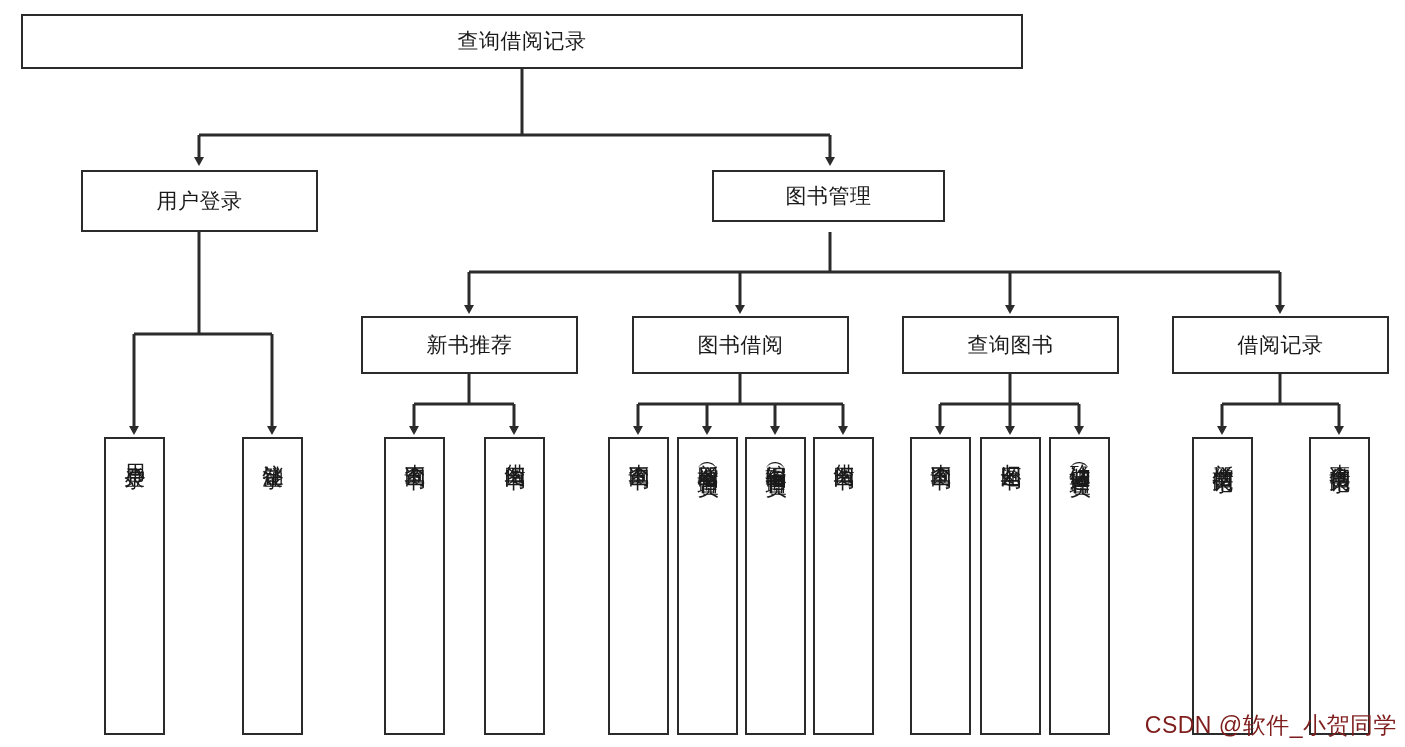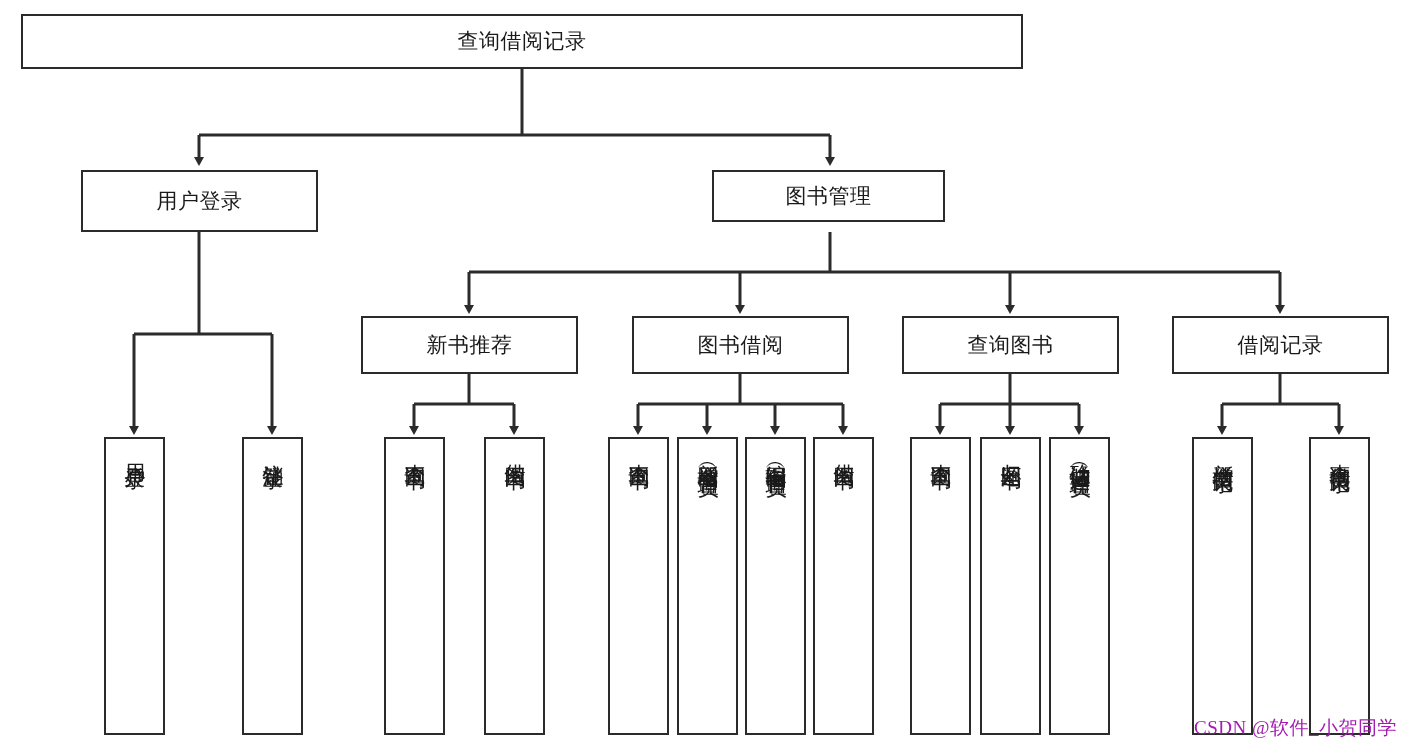--- a/index.html
+++ b/index.html
@@ -52,25 +52,25 @@
     writing-mode: vertical-rl;
     text-orientation: upright;
     font-size: 21px;
     letter-spacing: 2px;
     line-height: 1;
   }
   .watermark {
     position: absolute;
     right: 8px;
     bottom: 6px;
-    font-size: 19px;
-    color: #a21caf;
+    font-size: 23px;
+    color: #7f1d1d;
     letter-spacing: 0.5px;
     white-space: nowrap;
-    font-family: Liberation Serif, serif;
+    font-family: Liberation Sans, sans-serif;
   }
 </style>
 </head>
 <body>
 
 <div id="diagram-root">
 
   <svg class="wires" viewBox="0 0 1405 747" xmlns="http://www.w3.org/2000/svg">
     <defs>
       <marker id="arrow" markerWidth="9" markerHeight="10" refX="1" refY="5" orient="auto" markerUnits="userSpaceOnUse">

